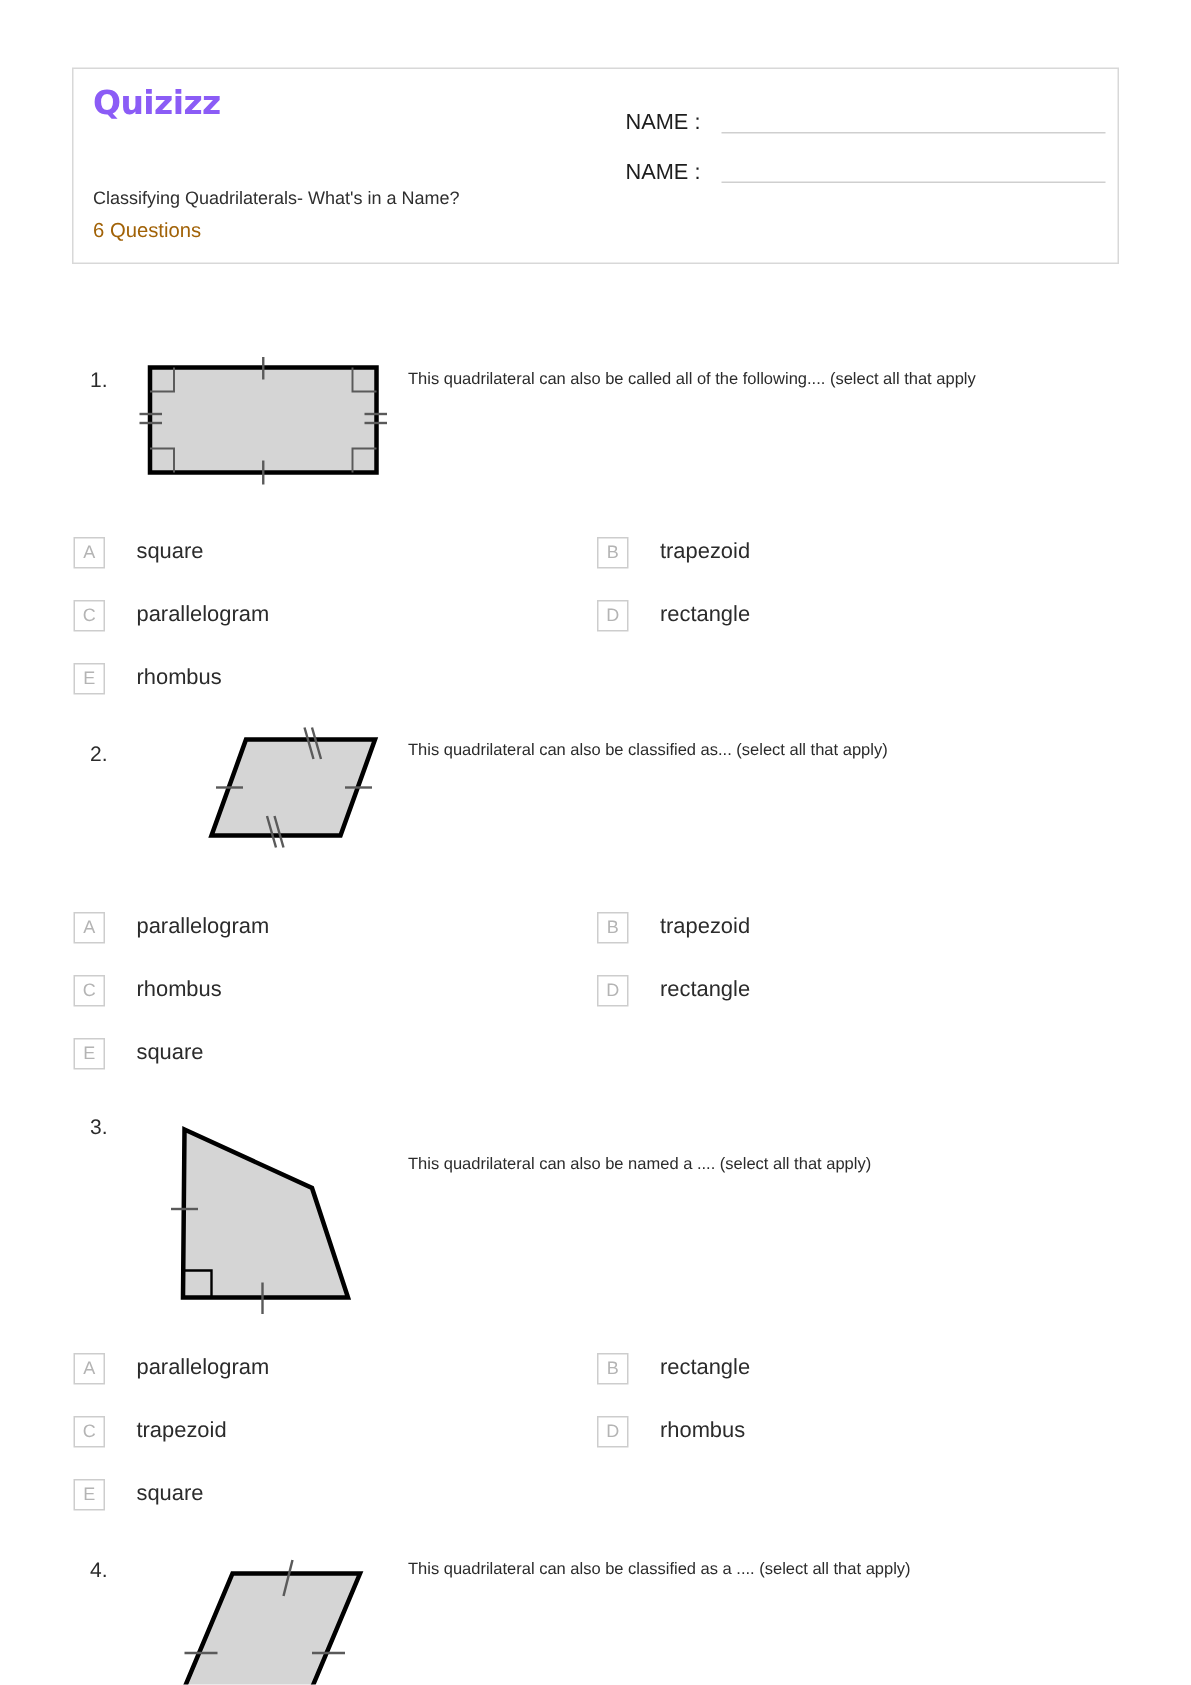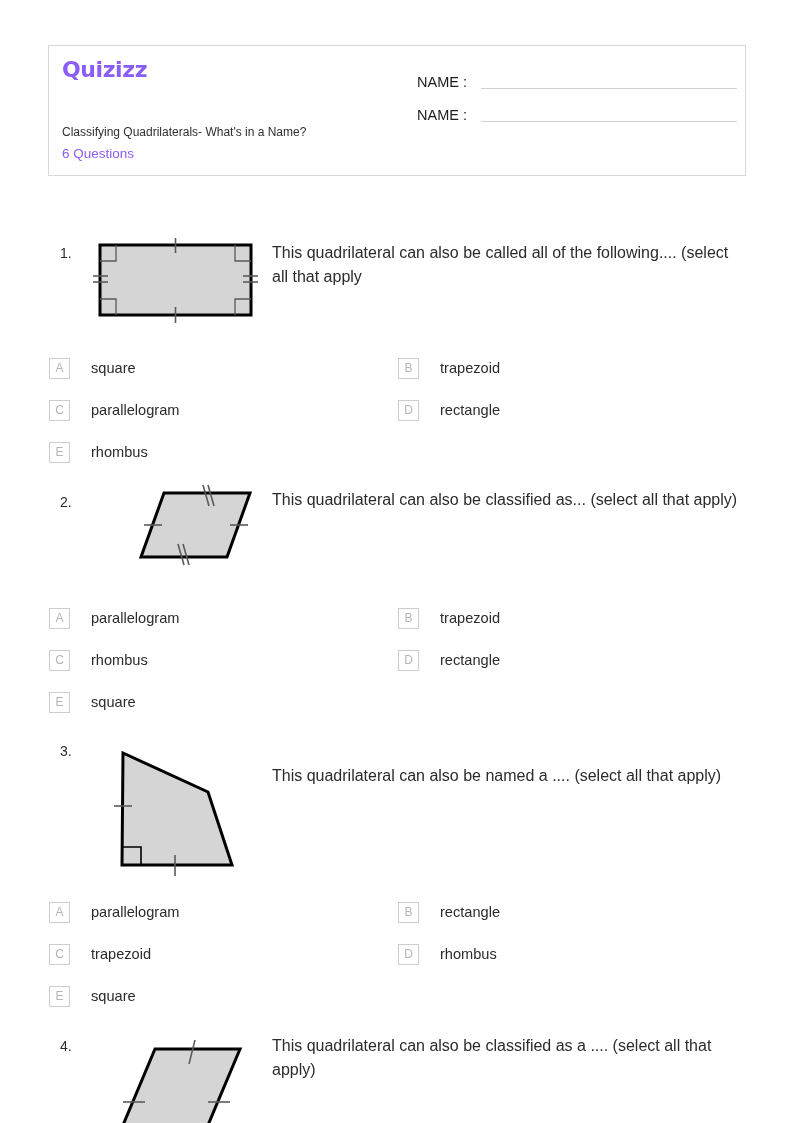--- a/index.html
+++ b/index.html
@@ -63,21 +63,21 @@
     font-size: 12px;
     color: #2f2f2f;
     white-space: nowrap;
     line-height: 1.2;
   }
   .quiz-subtitle {
     position: absolute;
     left: 0;
     top: 100px;
     font-size: 13.5px;
-    color: #8b5cf6;
+    color: #a16207;
     line-height: 1.2;
   }
 
   .header-right {
     position: absolute;
     left: 368px;
     top: 14px;
     width: 320px;
   }
   .field-row {
@@ -110,21 +110,21 @@
   }
   .q-num {
     position: absolute;
     font-size: 14px;
     color: #2b2b2b;
   }
   .q-text {
     position: absolute;
     left: 272px;
     width: 474px;
-    font-size: 16px;
+    font-size: 11px;
     line-height: 24px;
     color: #2b2b2b;
   }
   .q-figure {
     position: absolute;
   }
   .q-figure svg { display: block; overflow: visible; }
 
   
   .opt {

